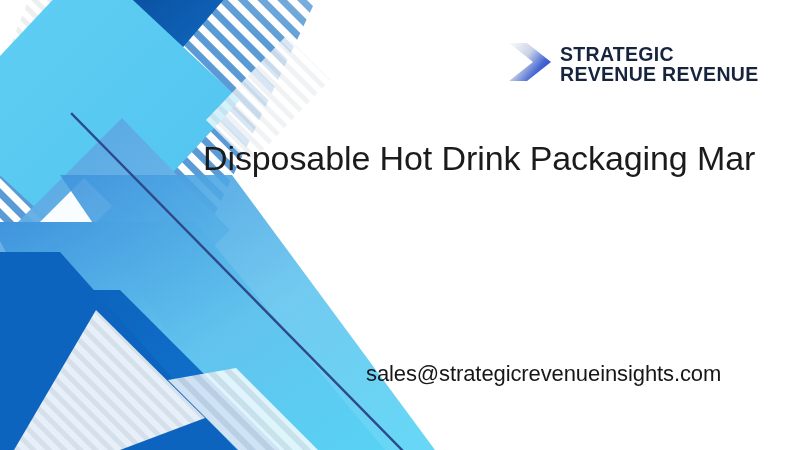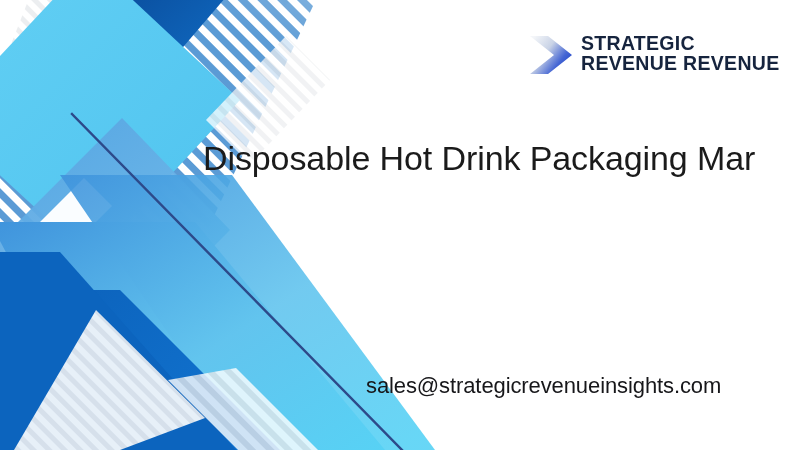--- a/index.html
+++ b/index.html
@@ -25,26 +25,26 @@
     left: 0;
     top: 0;
     width: 800px;
     height: 450px;
     pointer-events: none;
   }
 
   
   #logo-lockup {
     position: absolute;
-    left: 527px;
+    left: 506px;
     top: 22px;
     width: 238px;
     height: 62px;
     display: flex;
-    align-items: center;
+    align-items: flex-end;
   }
   #logo-mark {
     width: 48px;
     height: 44px;
     flex: 0 0 auto;
     margin-top: 3px;
   }
   #logo-text-block {
     margin-left: 6px;
     padding-top: 1px;
@@ -80,21 +80,21 @@
     font-weight: normal;
     color: #1b1b1b;
     white-space: nowrap;
     letter-spacing: -0.1px;
   }
 
   
   #contact-email {
     position: absolute;
     left: 366px;
-    top: 372px;
+    top: 360px;
     font-family: "Liberation Sans", sans-serif;
     font-size: 22px;
     line-height: 28px;
     font-weight: normal;
     color: #17171a;
     white-space: nowrap;
     letter-spacing: -0.1px;
   }
 </style>
 </head>

